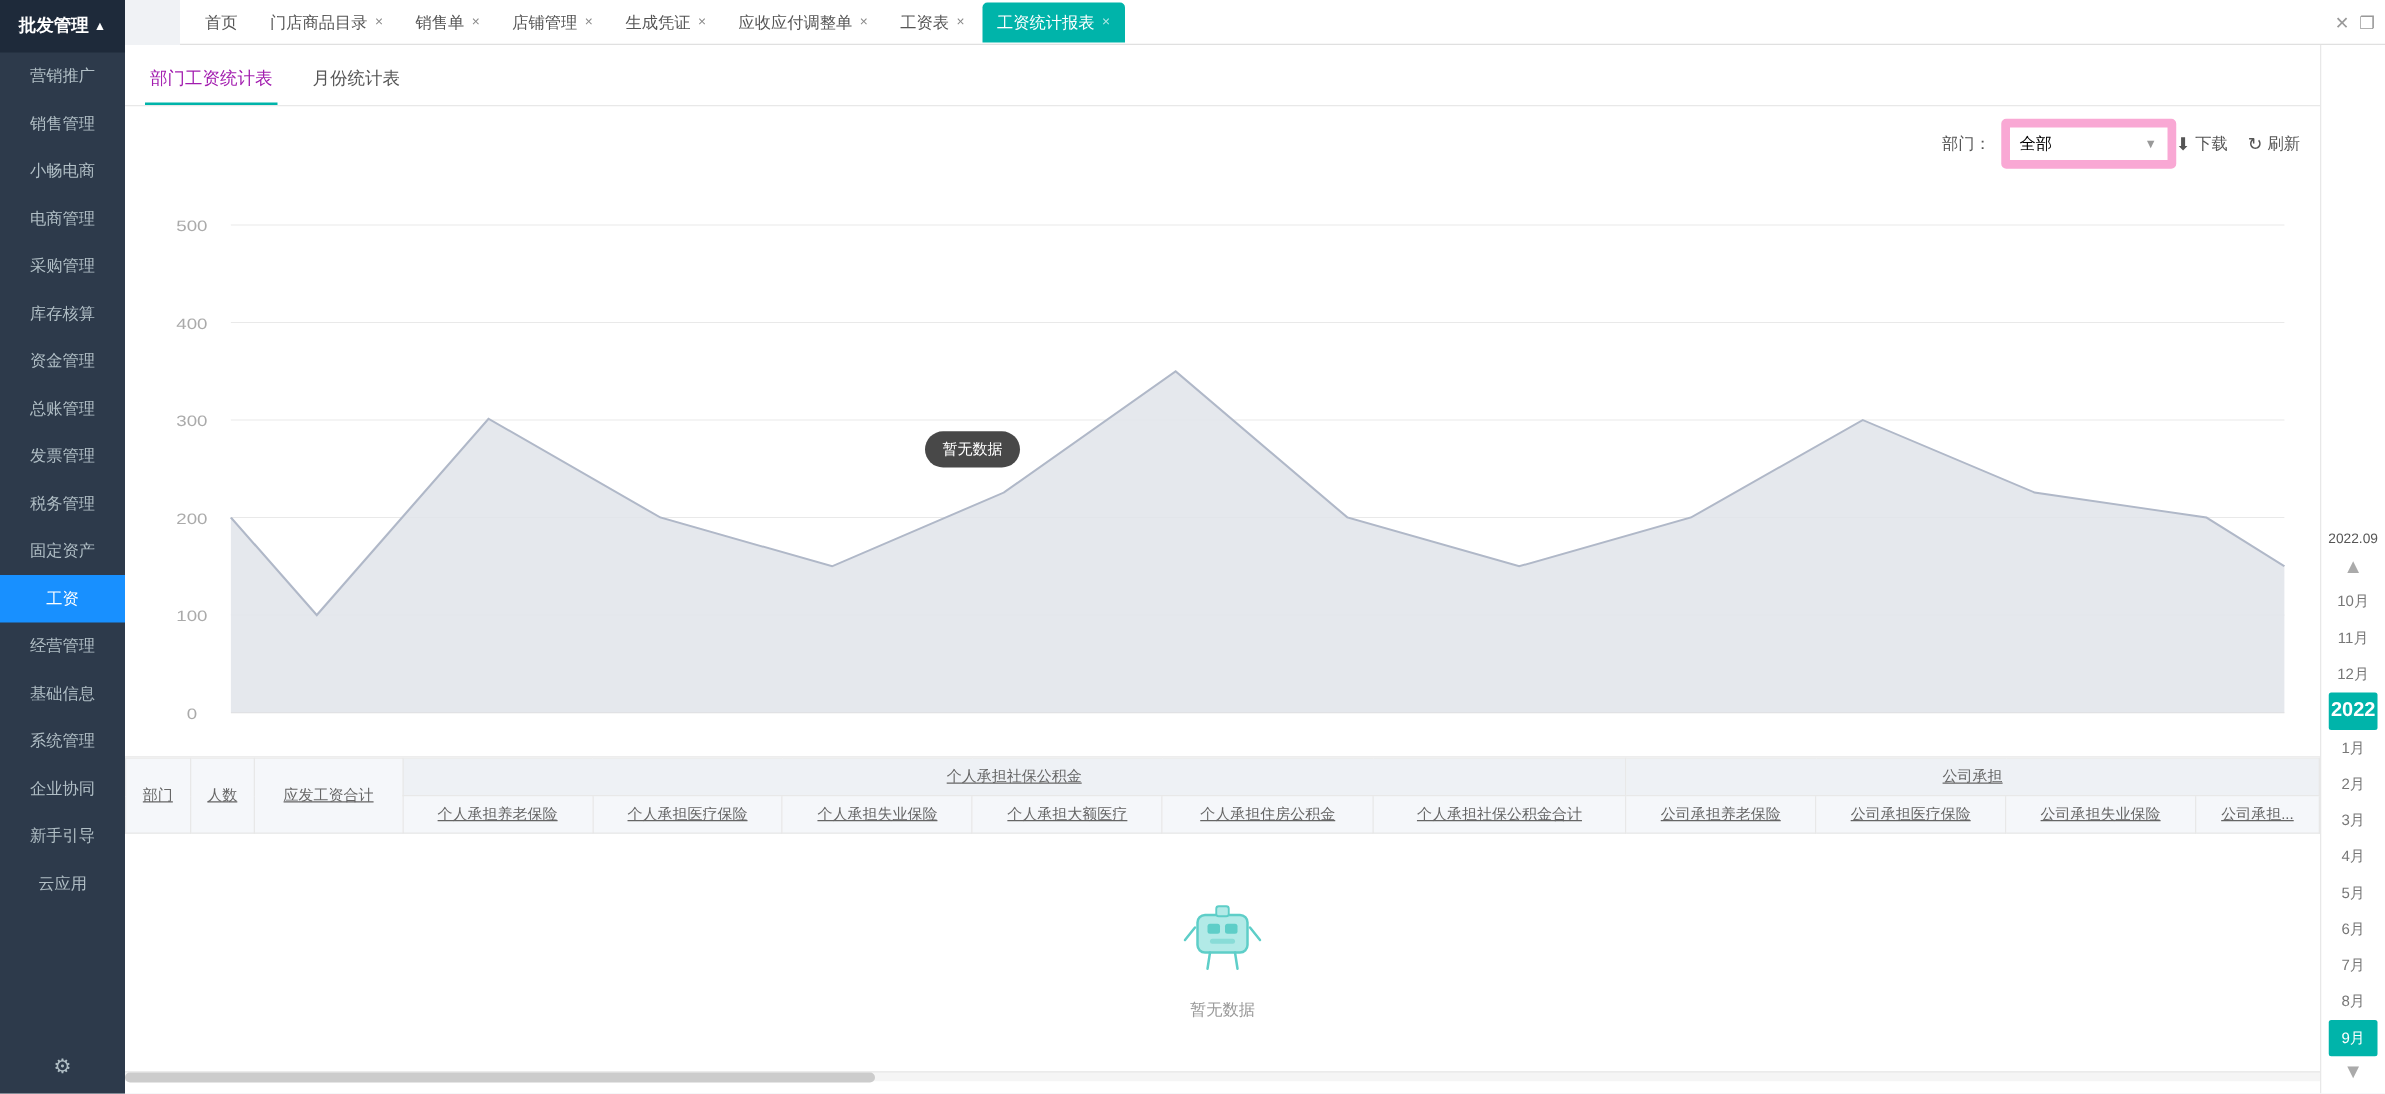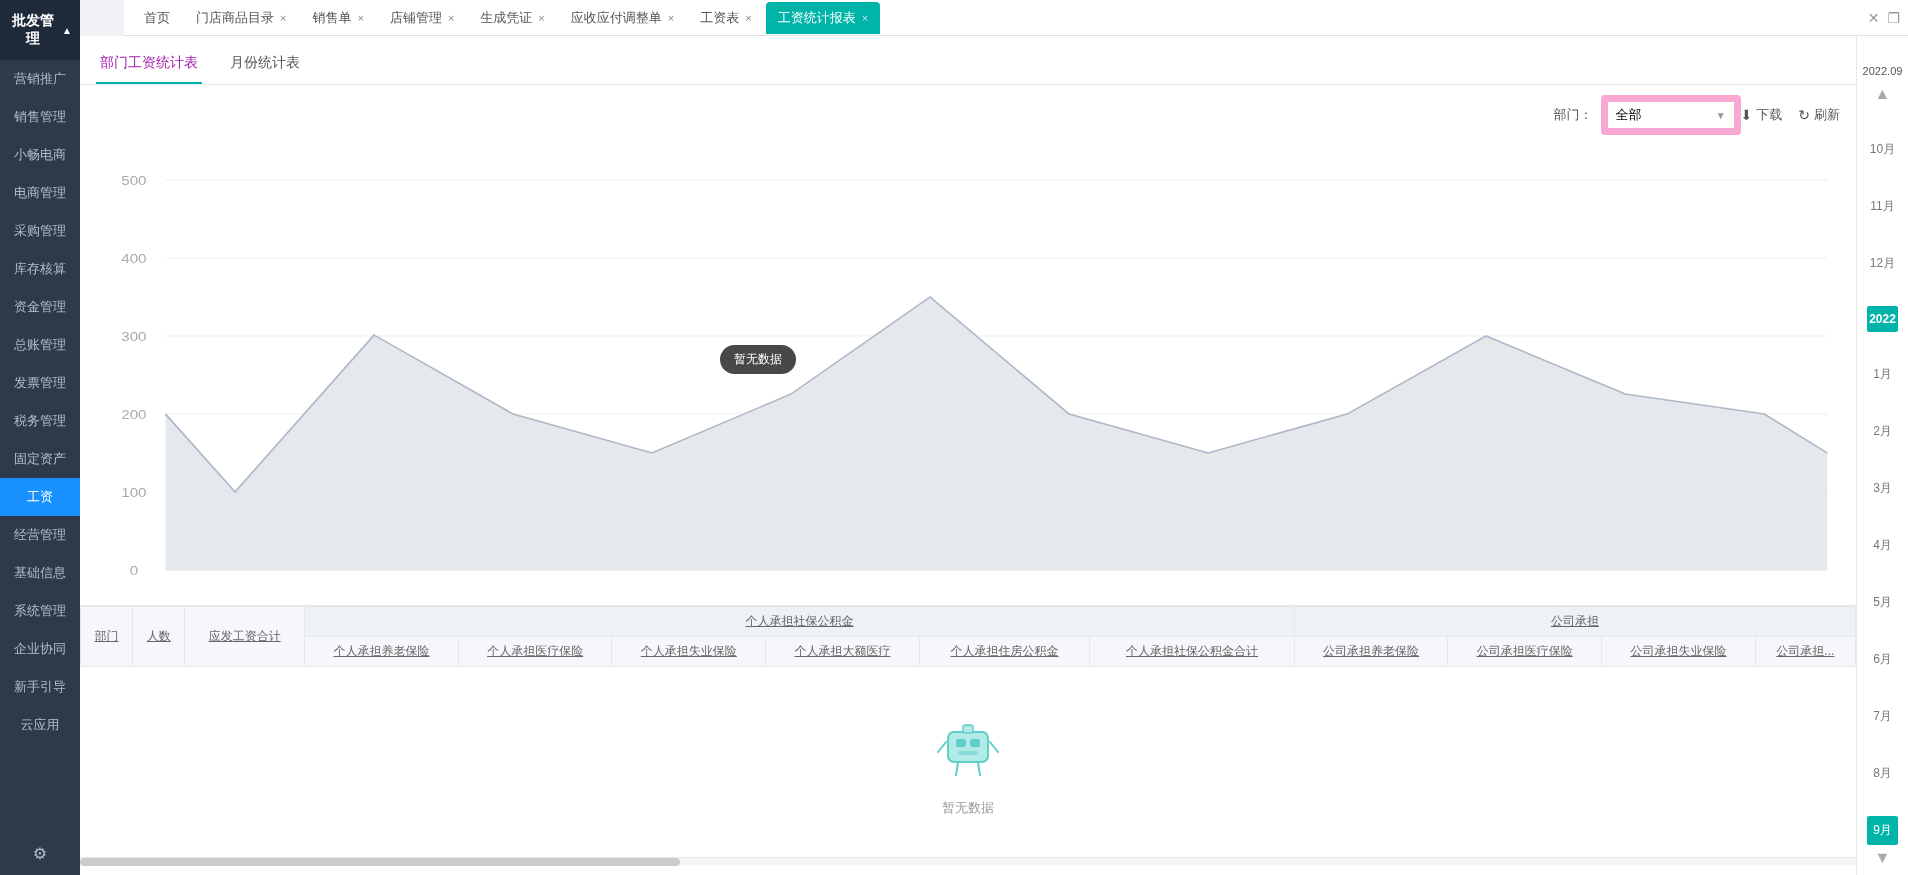--- a/index.html
+++ b/index.html
@@ -1,20 +1,20 @@
 <!DOCTYPE html>
 <html><head>
   <meta charset="utf-8">
   <style>
     * { margin: 0; padding: 0; box-sizing: border-box; }
     body { font-family: "Microsoft YaHei", Arial, sans-serif; font-size: 13px; display: flex; height: 875px; overflow: hidden; background: #f0f2f5; }
 
     
     .sidebar {
-      width: 80px;
+      width: 100px;
       background: #2d3a4b;
       display: flex;
       flex-direction: column;
       height: 875px;
       flex-shrink: 0;
     }
     .sidebar-header {
       background: #1e2a3a;
       color: #fff;
       text-align: center;
@@ -214,32 +214,31 @@
       text-align: center;
       white-space: nowrap;
     }
     .time-item {
       width: 100%;
       text-align: center;
       padding: 6px 2px;
       color: #777;
       cursor: pointer;
       font-size: 12px;
-      margin-top: 28px;
     }
     .time-item.active {
       background: #00b4aa;
       color: #fff;
       border-radius: 2px;
     }
     .time-item.year {
       background: #00b4aa;
       color: #fff;
       font-weight: bold;
-      font-size: 12px;
+      font-size: 16px;
       border-radius: 2px;
     }
     .time-nav { color: #aaa; font-size: 16px; cursor: pointer; padding: 4px; }
 
     
     .table-area::-webkit-scrollbar { height: 6px; }
     .table-area::-webkit-scrollbar-track { background: #f1f1f1; }
     .table-area::-webkit-scrollbar-thumb { background: #ccc; border-radius: 3px; }
 
     

